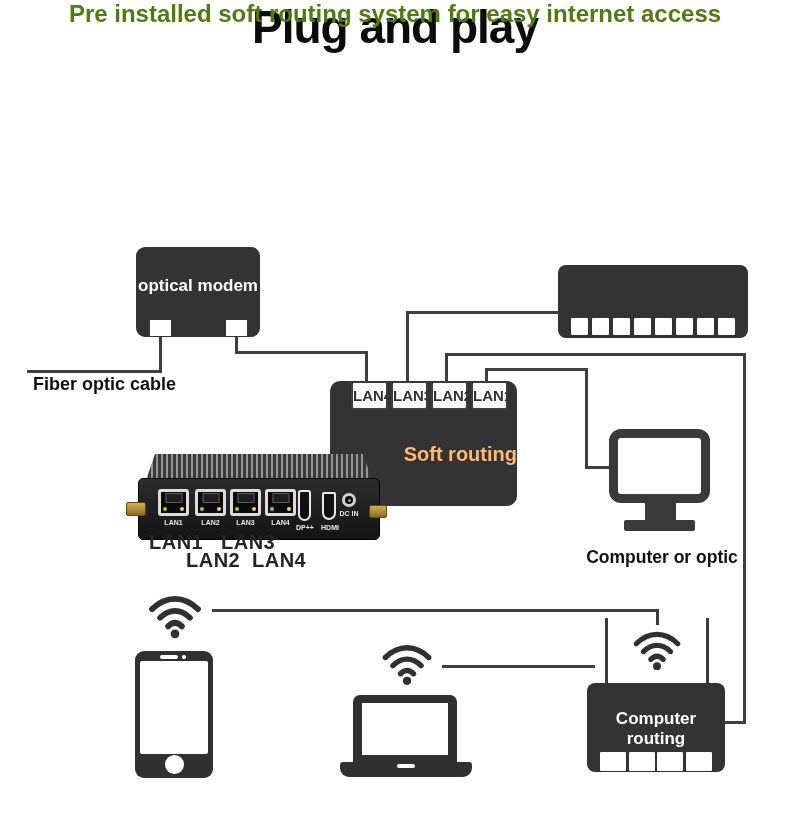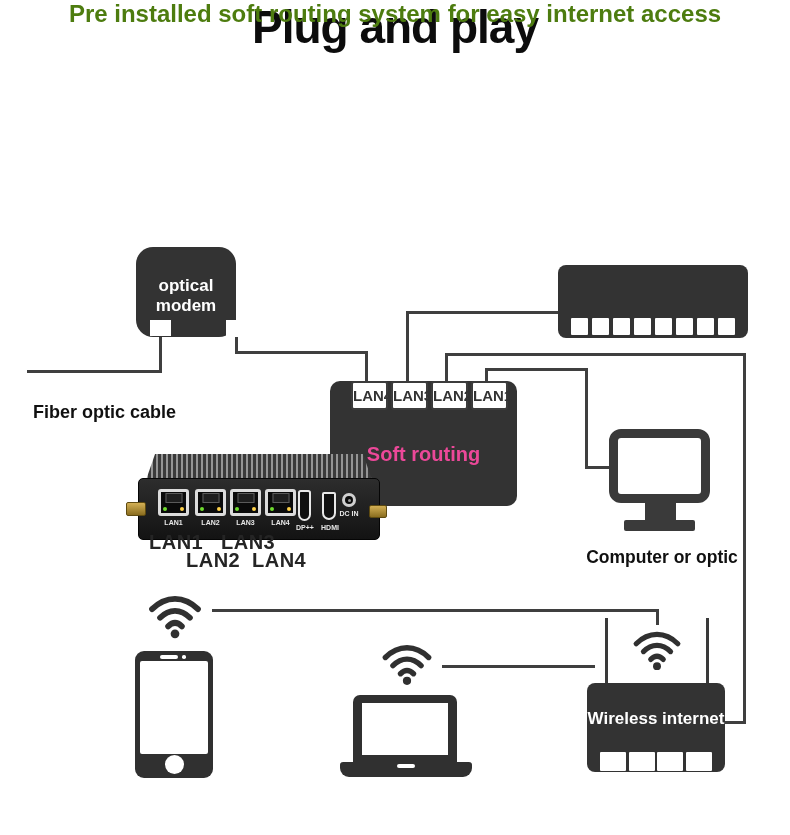--- a/index.html
+++ b/index.html
@@ -8,31 +8,31 @@
   .abs{position:absolute;}
   
   .title{left:0;top:48;width:790px;text-align:center;font-size:46px;font-weight:800;
          letter-spacing:-1px;color:#0c0c0c;}
   .subtitle{left:0;top:128;width:790px;text-align:center;font-size:24px;font-weight:700;color:#4d7c0f;}
   
   .devbox{background:#333;color:#fff;text-align:center;}
   
   .line{background:#3f3f3f;}
   
-  .modem{left:136px;top:247px;width:100px;height:90px;border-radius:17px;}
+  .modem{left:136px;top:247px;width:124px;height:90px;border-radius:9px;}
   .modem-label{width:100%;top:29px;font-size:17px;font-weight:600;text-align:center;color:#fff;}
   .modem-foot{bottom:1px;width:21px;height:16px;background:#fff;}
   
   .switch{left:558px;top:265px;width:190px;height:73px;border-radius:8px;}
   .switch-label{width:100%;top:16px;font-size:19px;font-weight:600;text-align:center;color:#fff;}
   .switch-ports{left:13px;bottom:3px;display:flex;gap:4px;}
   .sport{width:17px;height:17px;background:#fff;border-radius:1px;}
   
   .softrouting{left:330px;top:381px;width:187px;height:125px;border-radius:10px;}
-  .sr-label{width:100%;top:62px;font-size:20px;font-weight:700;text-align:center;color:#ec4899;}
+  .sr-label{width:100%;top:62px;font-size:20px;font-weight:700;text-align:right;color:#fdba74;}
   .sr-tab{top:0;width:37px;height:29px;box-sizing:border-box;background:#fff;border:2px solid #3c3c3c;
           border-radius:3px;font-size:15px;font-weight:700;color:#333;text-align:center;line-height:25px;}
   
   .minipc{left:126px;top:448px;width:262px;height:92px;}
   .fins{left:20px;top:6px;width:226px;height:26px;
         background:repeating-linear-gradient(90deg,#959595 0 2px,#3a3a3a 2px 5px);
         clip-path:polygon(0 100%,4% 0,96% 0,100% 100%);}
   .pcbody{left:12px;top:30px;width:240px;height:60px;border-radius:5px;border:1px solid #050505;
           background:linear-gradient(180deg,#2d2d2d,#131313);}
   .rj45{top:41px;width:31px;height:27px;box-sizing:border-box;background:#0a0a0a;
@@ -49,21 +49,21 @@
         border:2px solid #e8e8e8;border-radius:2px 2px 7px 7px;}
   .dc-outer{left:216px;top:45px;width:14px;height:14px;border-radius:50%;background:#d0d0d0;}
   .dc-inner{position:absolute;left:3px;top:3px;width:8px;height:8px;border-radius:50%;background:#0c0c0c;}
   .dc-pin{position:absolute;left:5.5px;top:5.5px;width:3px;height:3px;border-radius:50%;background:#9a9a9a;}
   .vlabel{width:32px;text-align:center;font-size:7px;font-weight:700;color:#e8e8e8;}
   .antenna-conn{height:12px;background:linear-gradient(180deg,#d3b055,#8a6d1f);
                 border:1px solid #5e4a10;border-radius:2px;}
   
   .callout{font-size:20px;font-weight:700;color:#252525;letter-spacing:0.5px;}
   
-  .fiber-label{left:33px;top:402px;font-size:18px;font-weight:700;color:#101010;}
+  .fiber-label{left:33px;top:374px;font-size:18px;font-weight:700;color:#101010;}
   
   .monitor{left:609px;top:429px;width:101px;height:74px;box-sizing:border-box;background:#fff;
            border:9px solid #3a3a3a;border-radius:12px;}
   .mon-stand{left:645px;top:502px;width:31px;height:20px;background:#3a3a3a;}
   .mon-base{left:624px;top:520px;width:71px;height:11px;background:#3a3a3a;border-radius:2px;}
   .computer-label{left:572px;top:547px;width:180px;text-align:center;font-size:17.5px;font-weight:700;color:#101010;}
   
   .wr-box{left:587px;top:683px;width:138px;height:89px;border-radius:8px;}
   .wr-label{width:100%;top:26px;font-size:17px;font-weight:600;text-align:center;color:#fff;}
   .wr-ports{left:13px;bottom:1px;display:flex;gap:2.5px;}
@@ -189,21 +189,21 @@
 
   <div class="abs antenna" style="left:605px;"></div>
   <div class="abs antenna" style="left:706px;"></div>
   <svg class="abs wifi" style="left:632px;top:629px;" width="50" height="42" viewBox="0 0 48 40">
     <path d="M4 14 C 16 2, 32 2, 44 14" stroke="currentColor" stroke-width="5" fill="none" stroke-linecap="round"></path>
     <path d="M11 21.5 C 19 13.5, 29 13.5, 37 21.5" stroke="currentColor" stroke-width="5" fill="none" stroke-linecap="round"></path>
     <path d="M18 29 C 22 25, 26 25, 30 29" stroke="currentColor" stroke-width="5" fill="none" stroke-linecap="round"></path>
     <circle cx="24" cy="35.5" r="3.8" fill="currentColor"></circle>
   </svg>
   <div class="abs devbox wr-box">
-    <div class="abs wr-label">Wireless internet</div>
+    <div class="abs wr-label">Computer routing</div>
     <div class="abs wr-ports">
       <div class="wrport"></div>
       <div class="wrport"></div>
       <div class="wrport"></div>
       <div class="wrport"></div>
     </div>
   </div>
 
   <svg class="abs wifi" style="left:147px;top:593px;" width="56" height="46" viewBox="0 0 48 40">
     <path d="M4 14 C 16 2, 32 2, 44 14" stroke="currentColor" stroke-width="5" fill="none" stroke-linecap="round"></path>

